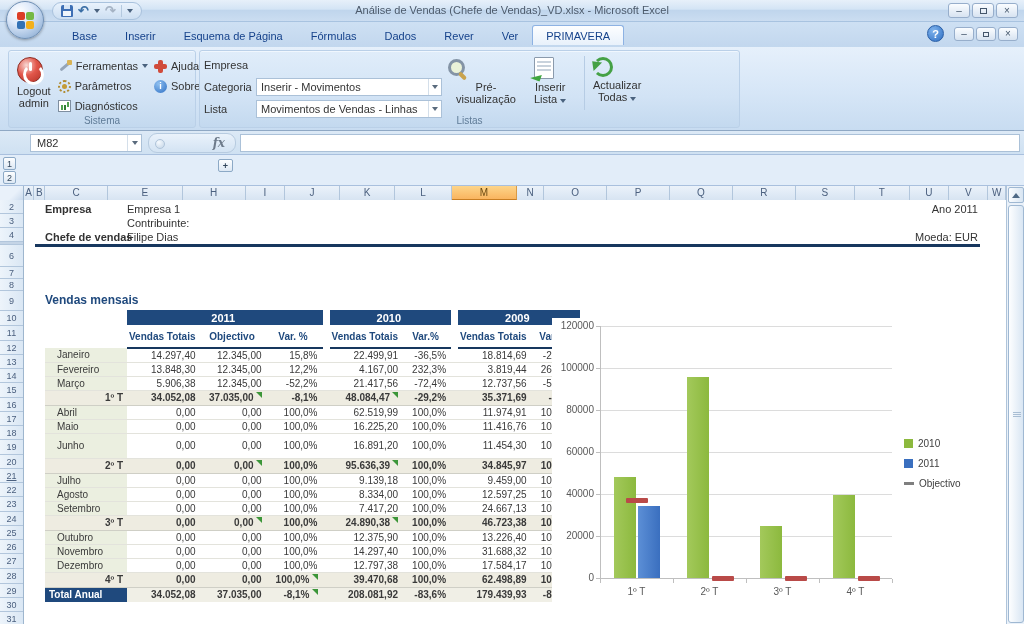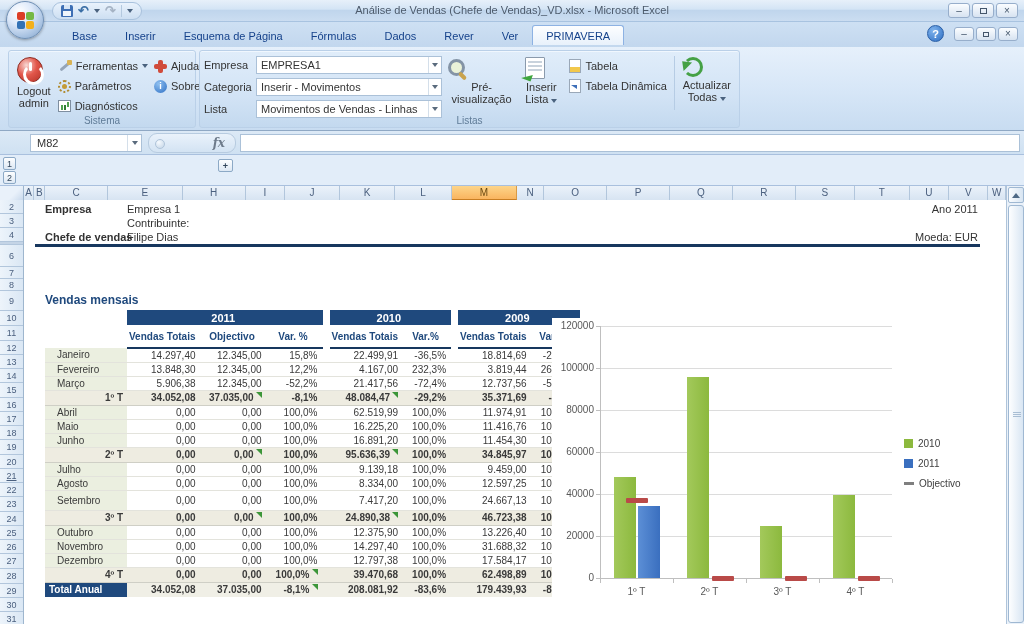--- a/index.html
+++ b/index.html
@@ -244,26 +244,20 @@
         </div>
       </div>
       <div class="glabel">Sistema</div>
     </div>
 
     <div class="rgroup" style="left:199px; width:541px;">
       <div class="rgroup-inner">
         <div style="display:flex;flex-direction:column;padding-top:1px;">
             <div class="combo-row">
               <span class="combo-label">Empresa</span>
-              <div class="combo">
-                <span class="val">EMPRESA1</span>
-                <span class="arrow">
-                  <span class="tri-down"></span>
-                </span>
-              </div>
             </div>
             <div class="combo-row">
               <span class="combo-label">Categoria</span>
               <div class="combo">
                 <span class="val">Inserir - Movimentos</span>
                 <span class="arrow">
                   <span class="tri-down"></span>
                 </span>
               </div>
             </div>
@@ -277,30 +271,20 @@
               </div>
             </div>
           </div>
         <div class="bigbtn" style="width:88px;">
           <span class="ico-mag"></span>
           <span>Pré-visualização</span>
         </div>
         <div class="bigbtn" style="width:50px;">
           <span class="ico-insertlist"></span>
           <span><span>Inserir</span><br><span>Lista</span> <span class="mini-caret"></span></span>
-        </div>
-        <div style="display:flex;flex-direction:column;padding-top:2px;">
-          <div class="smallbtn">
-              <span class="ico-page y"></span>
-              <span>Tabela</span>
-            </div>
-          <div class="smallbtn">
-              <span class="ico-page b"></span>
-              <span>Tabela Dinâmica</span>
-            </div>
         </div>
         <div class="vdiv"></div>
         <div class="bigbtn" style="width:58px;">
           <span class="ico-refresh"></span>
           <span><span>Actualizar</span><br><span>Todas</span> <span class="mini-caret"></span></span>
         </div>
       </div>
       <div class="glabel">Listas</div>
     </div>
   </div>
@@ -490,21 +474,21 @@
             <td class="num"><span>0,00</span></td>
             <td class="num"><span>0,00</span></td>
             <td class="num"><span>100,0%</span></td>
             <td class="gap"></td>
             <td class="num"><span>16.225,20</span></td>
             <td class="num"><span>100,0%</span></td>
             <td class="gap"></td>
             <td class="num"><span>11.416,76</span></td>
             <td class="num"><span>100,0%</span></td>
           </tr>
-          <tr class="month" style="height: 14px;">
+          <tr class="month" style="height: 25px;">
             <td class="lbl">Junho</td>
             <td class="num"><span>0,00</span></td>
             <td class="num"><span>0,00</span></td>
             <td class="num"><span>100,0%</span></td>
             <td class="gap"></td>
             <td class="num"><span>16.891,20</span></td>
             <td class="num"><span>100,0%</span></td>
             <td class="gap"></td>
             <td class="num"><span>11.454,30</span></td>
             <td class="num"><span>100,0%</span></td>
@@ -538,21 +522,21 @@
             <td class="num"><span>0,00</span></td>
             <td class="num"><span>0,00</span></td>
             <td class="num"><span>100,0%</span></td>
             <td class="gap"></td>
             <td class="num"><span>8.334,00</span></td>
             <td class="num"><span>100,0%</span></td>
             <td class="gap"></td>
             <td class="num"><span>12.597,25</span></td>
             <td class="num"><span>100,0%</span></td>
           </tr>
-          <tr class="month" style="height: 20px;">
+          <tr class="month" style="height: 14px;">
             <td class="lbl">Setembro</td>
             <td class="num"><span>0,00</span></td>
             <td class="num"><span>0,00</span></td>
             <td class="num"><span>100,0%</span></td>
             <td class="gap"></td>
             <td class="num"><span>7.417,20</span></td>
             <td class="num"><span>100,0%</span></td>
             <td class="gap"></td>
             <td class="num"><span>24.667,13</span></td>
             <td class="num"><span>100,0%</span></td>

